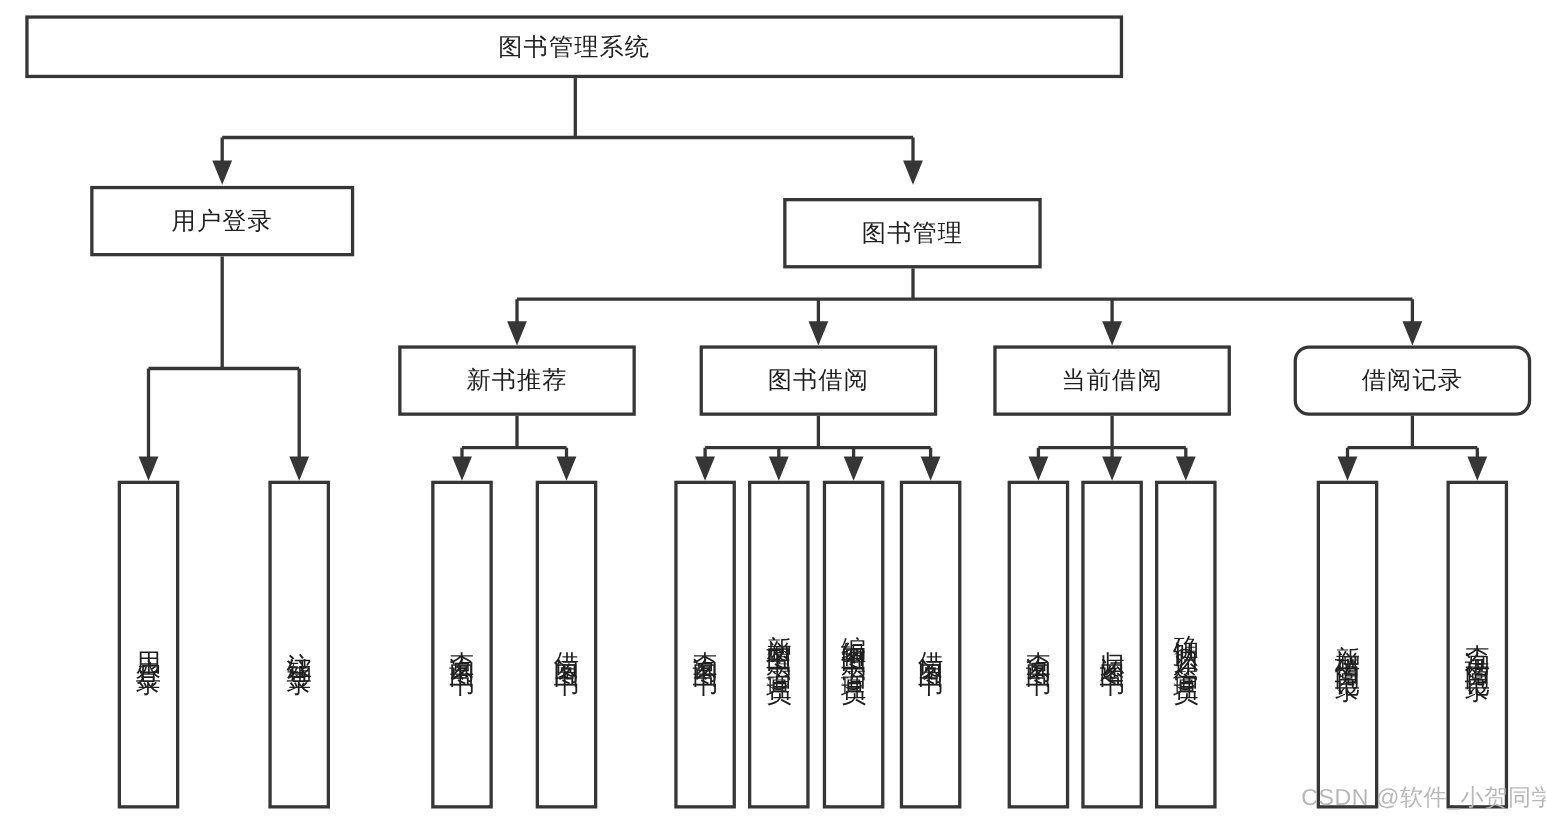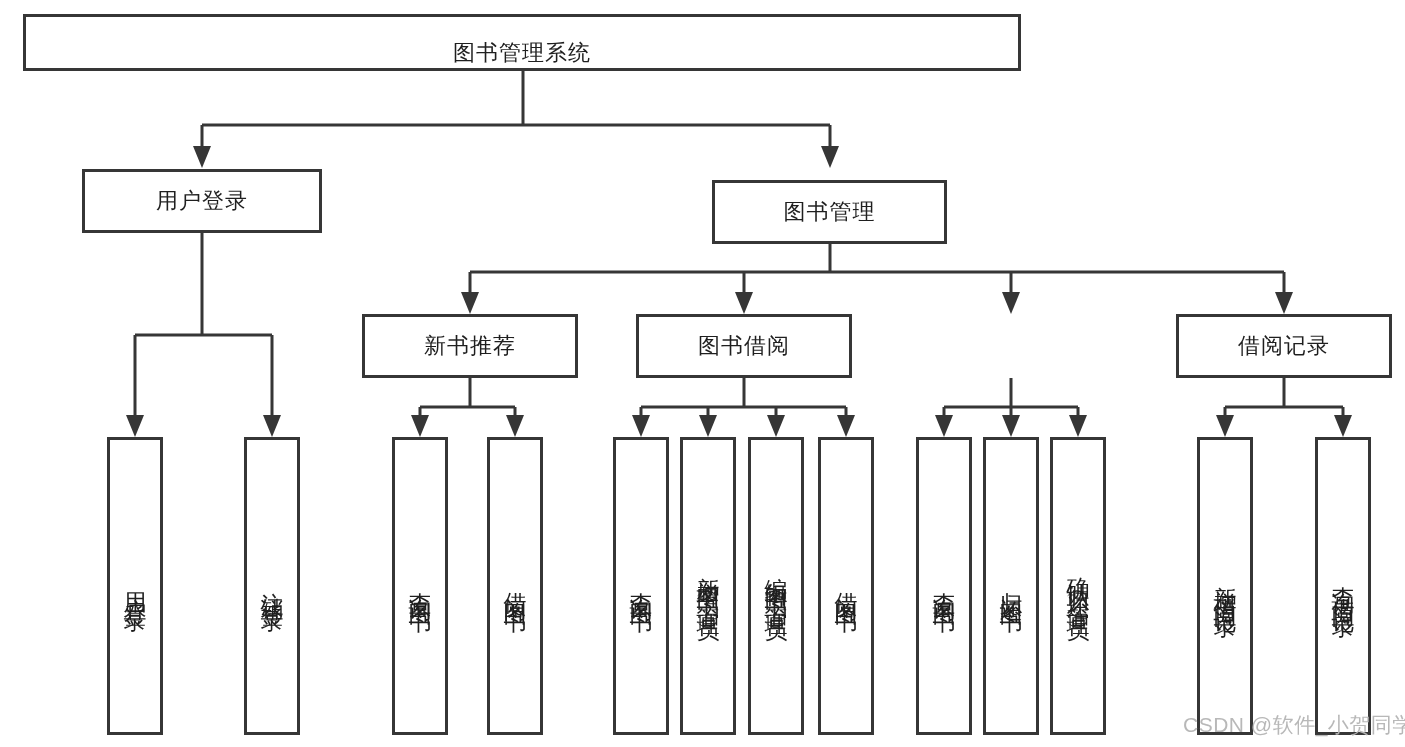--- a/index.html
+++ b/index.html
@@ -88,38 +88,41 @@
       <polygon points="767,415 785,415 776,437"></polygon>
       <polygon points="837,415 855,415 846,437"></polygon>
       <polygon points="935,415 953,415 944,437"></polygon>
       <polygon points="1002,415 1020,415 1011,437"></polygon>
       <polygon points="1069,415 1087,415 1078,437"></polygon>
       <polygon points="1216,415 1234,415 1225,437"></polygon>
       <polygon points="1334,415 1352,415 1343,437"></polygon>
     </g>
   </svg>
 
-  <div class="box" style="left:23px;top:14px;width:998px;height:57px;align-items:flex-end;">
+  <div class="box" style="left:23px;top:14px;width:998px;height:57px;">
     <span>图书管理系统</span>
   </div>
 
   <div class="box" style="left:82px;top:169px;width:240px;height:64px;">
     <span>用户登录</span>
   </div>
   <div class="box" style="left:712px;top:180px;width:235px;height:64px;">
     <span>图书管理</span>
   </div>
 
   <div class="box" style="left:362px;top:314px;width:216px;height:64px;">
     <span>新书推荐</span>
   </div>
   <div class="box" style="left:636px;top:314px;width:216px;height:64px;text-align:center;">
     <span>图书借阅</span>
   </div>
-  <div class="box" style="left:1176px;top:314px;width:216px;height:64px;">
+  <div class="box" style="left:903px;top:314px;width:216px;height:64px;">
+    <span>当前借阅</span>
+  </div>
+  <div class="box" style="left:1176px;top:314px;width:216px;height:64px;border-radius:14px;">
     <span>借阅记录</span>
   </div>
 
   <div class="leaf" style="left:107px;">
     <span>用户登录</span>
   </div>
   <div class="leaf" style="left:244px;">
     <span>注销登录</span>
   </div>
 

